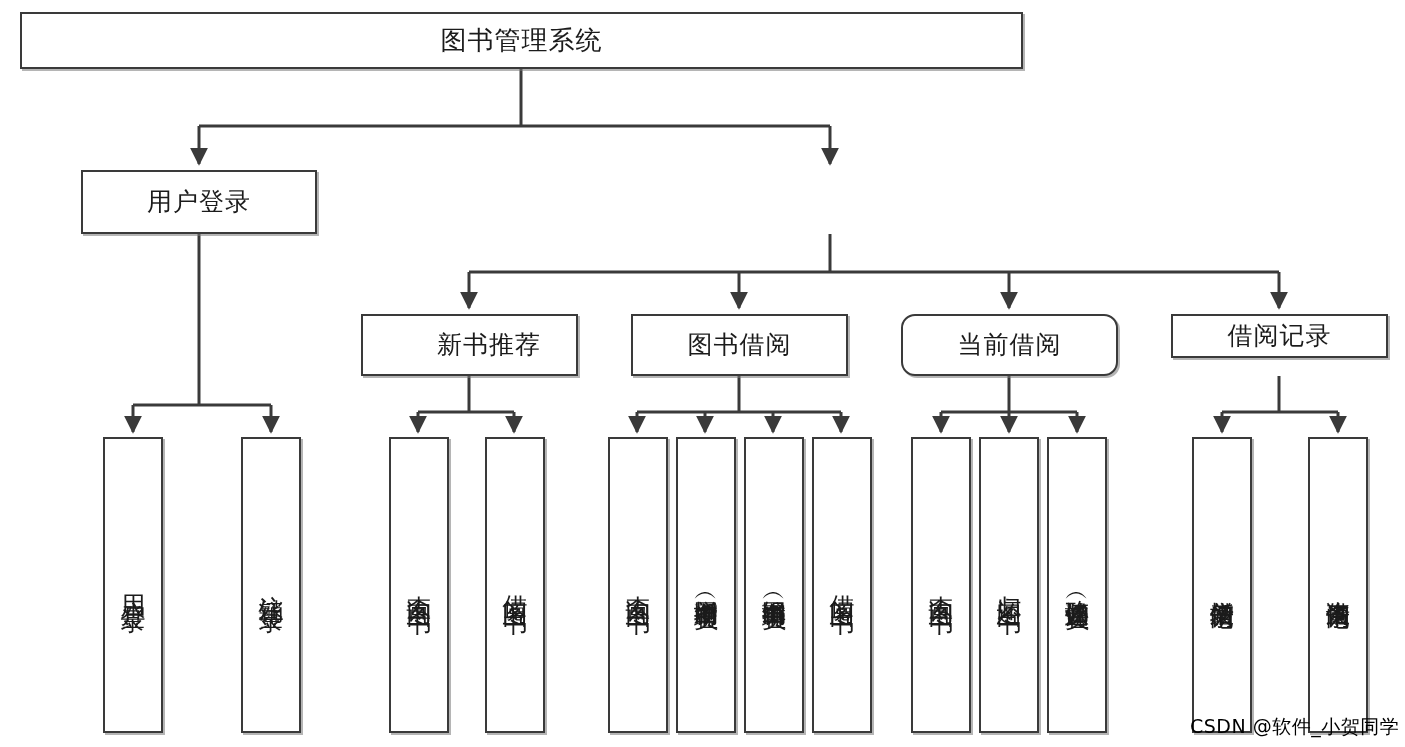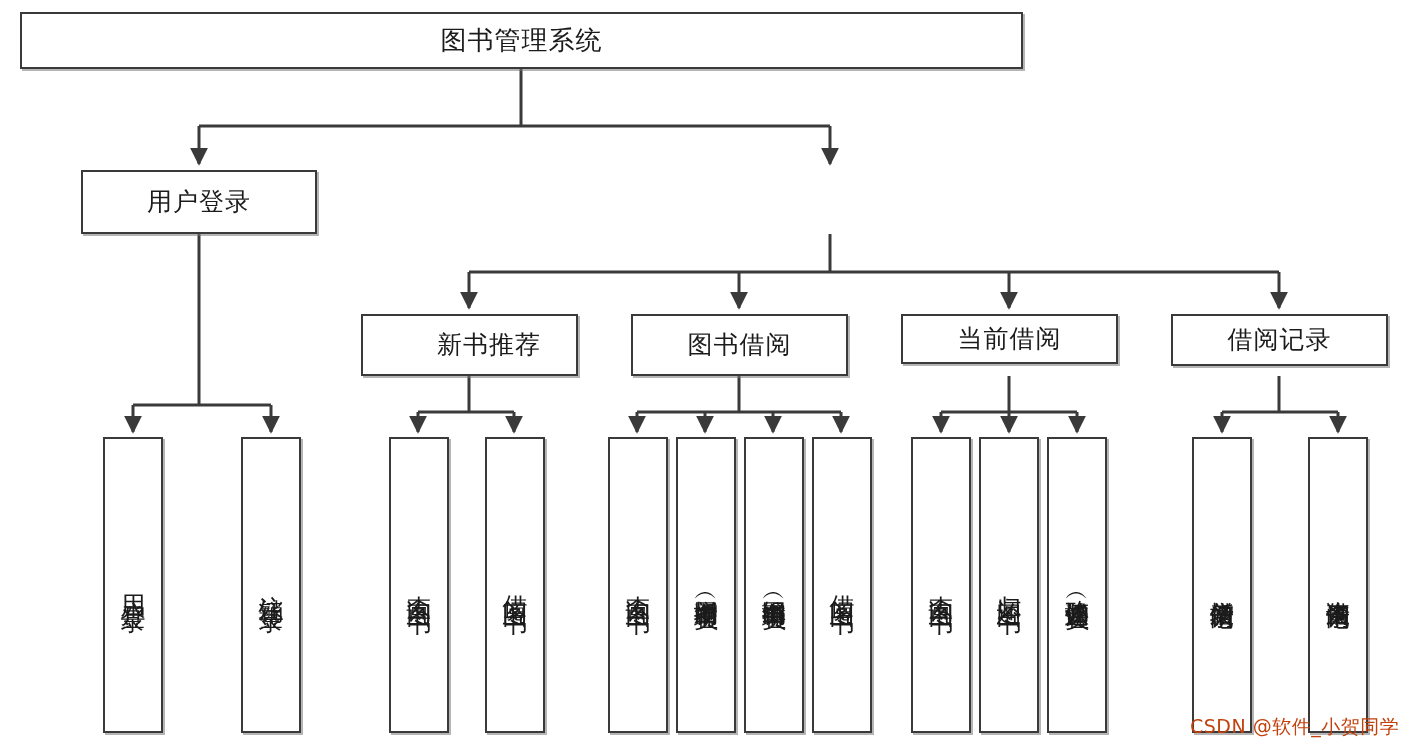--- a/index.html
+++ b/index.html
@@ -41,21 +41,21 @@
     letter-spacing:5px;
     white-space:normal;
     max-height:288px;
   }
   .leaf.tight .lbl{font-size:24px;letter-spacing:1px;}
 
   .watermark{
     position:absolute;
     left:1190px;top:714px;
     font-size:19px;
-    color:#c2410c;
+    color:#000000;
     white-space:nowrap;
     letter-spacing:.5px;
   }
 </style>
 </head>
 <body>
 
 <div id="stage">
 
   <svg id="wires" viewBox="0 0 1405 747" xmlns="http://www.w3.org/2000/svg">
@@ -115,24 +115,24 @@
   <div class="node h-node" style="left:81px;top:170px;width:236px;height:64px;">
     <span class="lbl">用户登录</span>
   </div>
 
   <div class="node h-node" style="left:361px;top:314px;width:217px;height:62px;padding-left:39px;">
     <span class="lbl">新书推荐</span>
   </div>
   <div class="node h-node" style="left:631px;top:314px;width:217px;height:62px;">
     <span class="lbl">图书借阅</span>
   </div>
-  <div class="node h-node" style="left:901px;top:314px;width:217px;height:50px;">
+  <div class="node h-node" style="left:901px;top:314px;width:217px;height:62px;border-radius:14px;">
     <span class="lbl">当前借阅</span>
   </div>
-  <div class="node h-node" style="left:1171px;top:314px;width:217px;height:52px;">
+  <div class="node h-node" style="left:1171px;top:314px;width:217px;height:44px;">
     <span class="lbl">借阅记录</span>
   </div>
 
   <div class="node leaf" style="left:103px;top:437px;width:60px;height:296px;">
     <span class="lbl">用户登录</span>
   </div>
   <div class="node leaf" style="left:241px;top:437px;width:60px;height:296px;">
     <span class="lbl">注销登录</span>
   </div>
 

